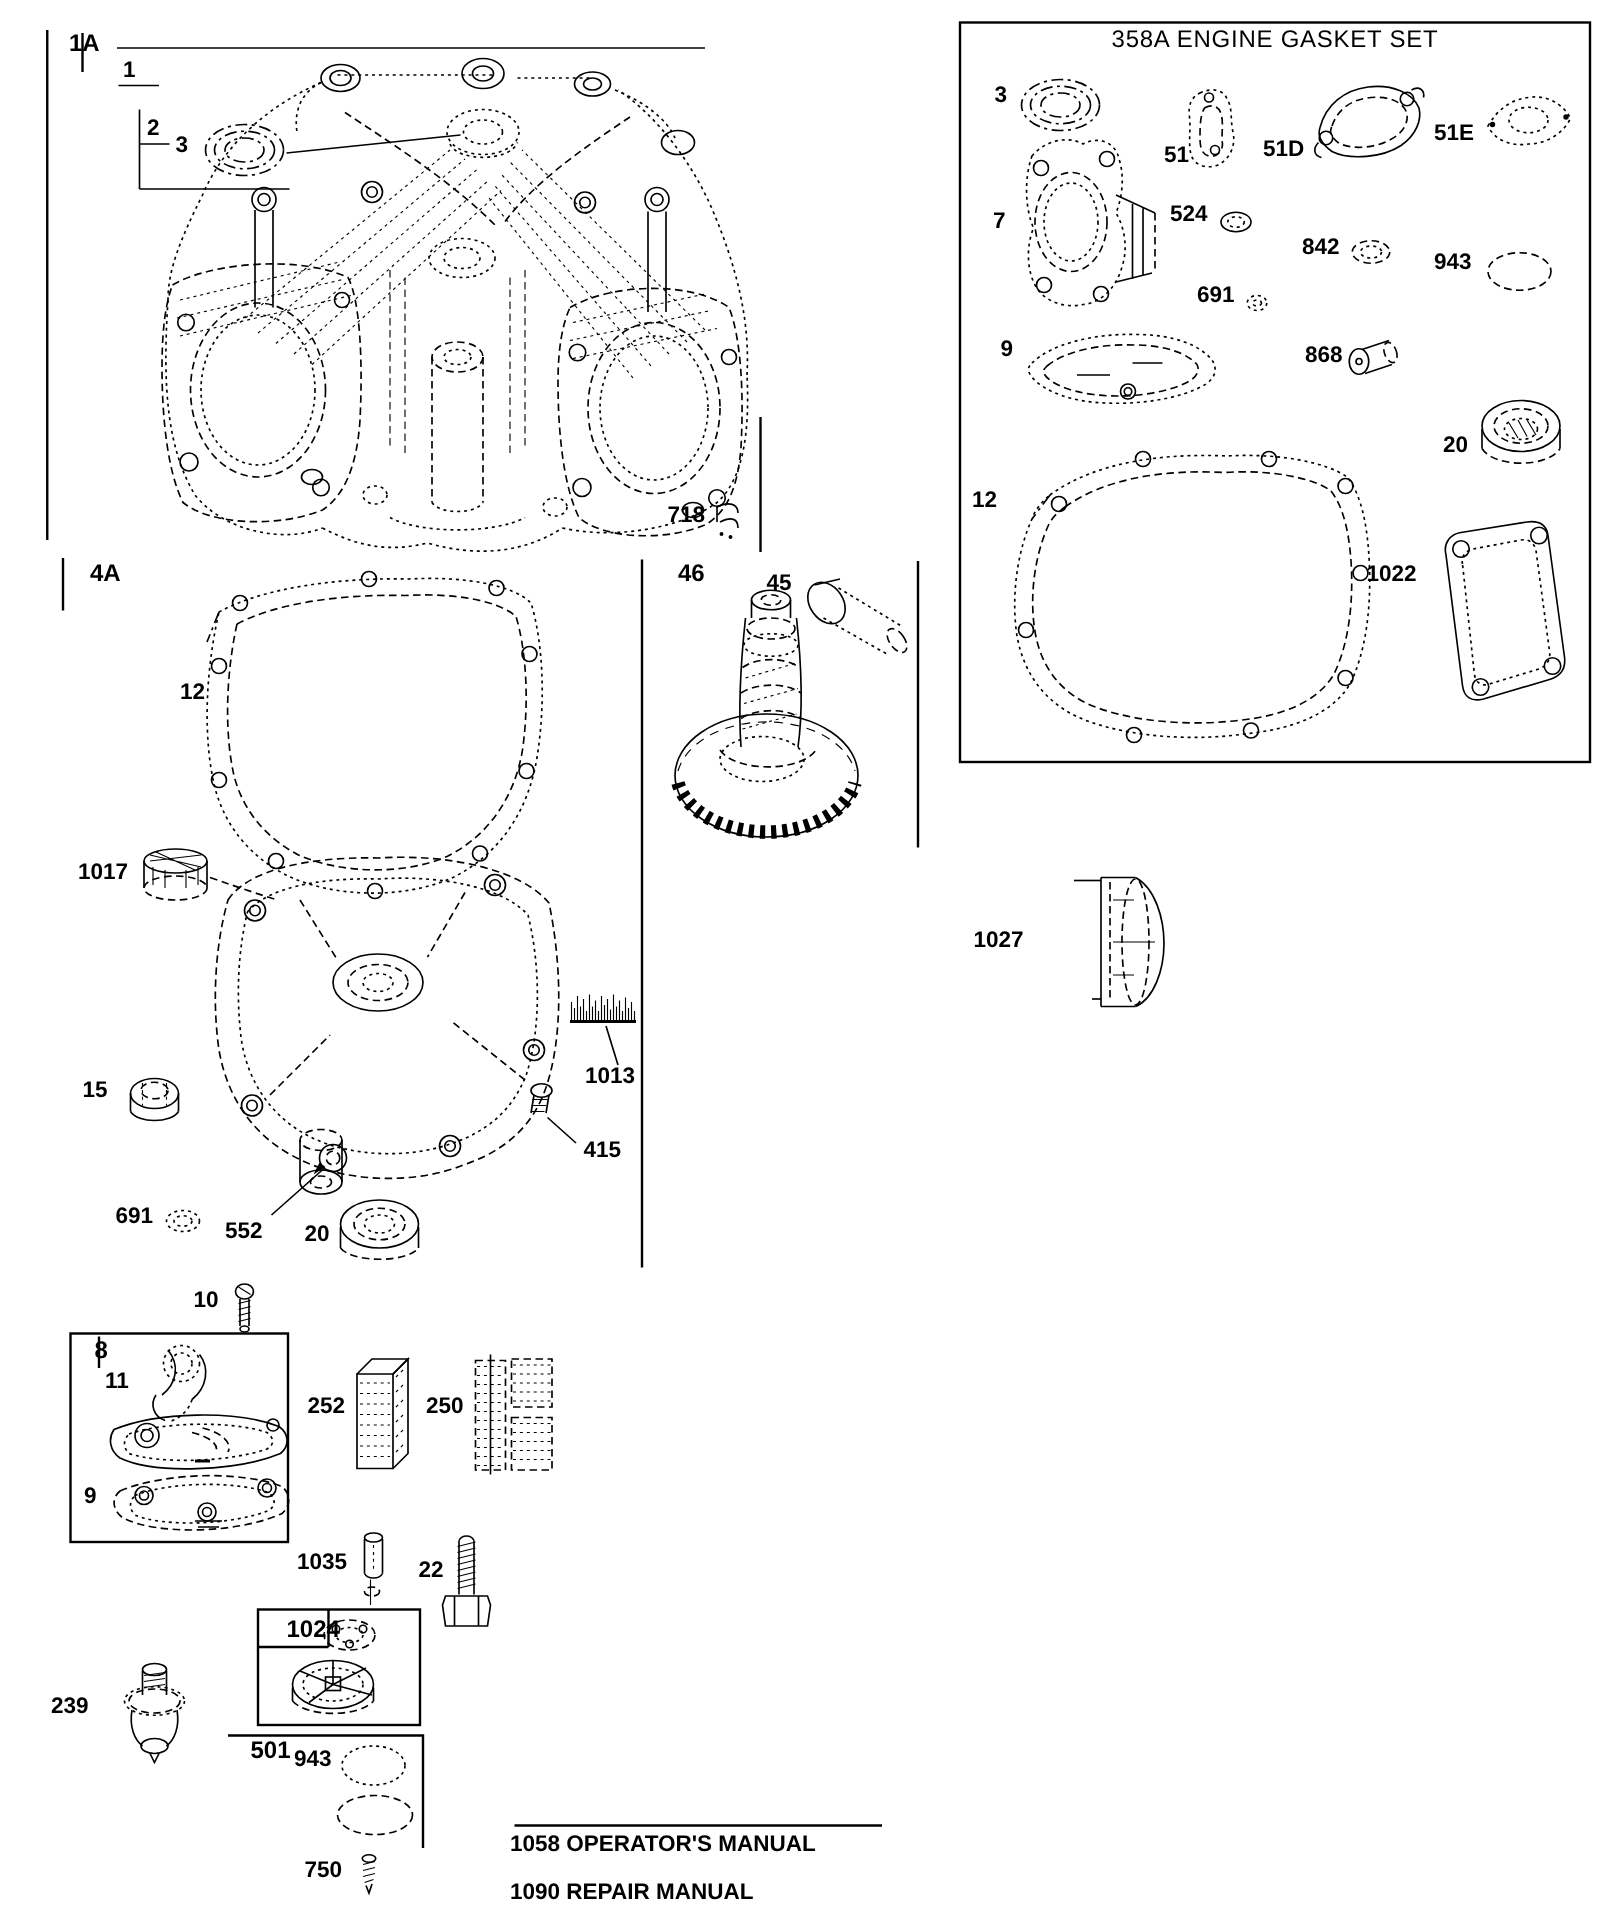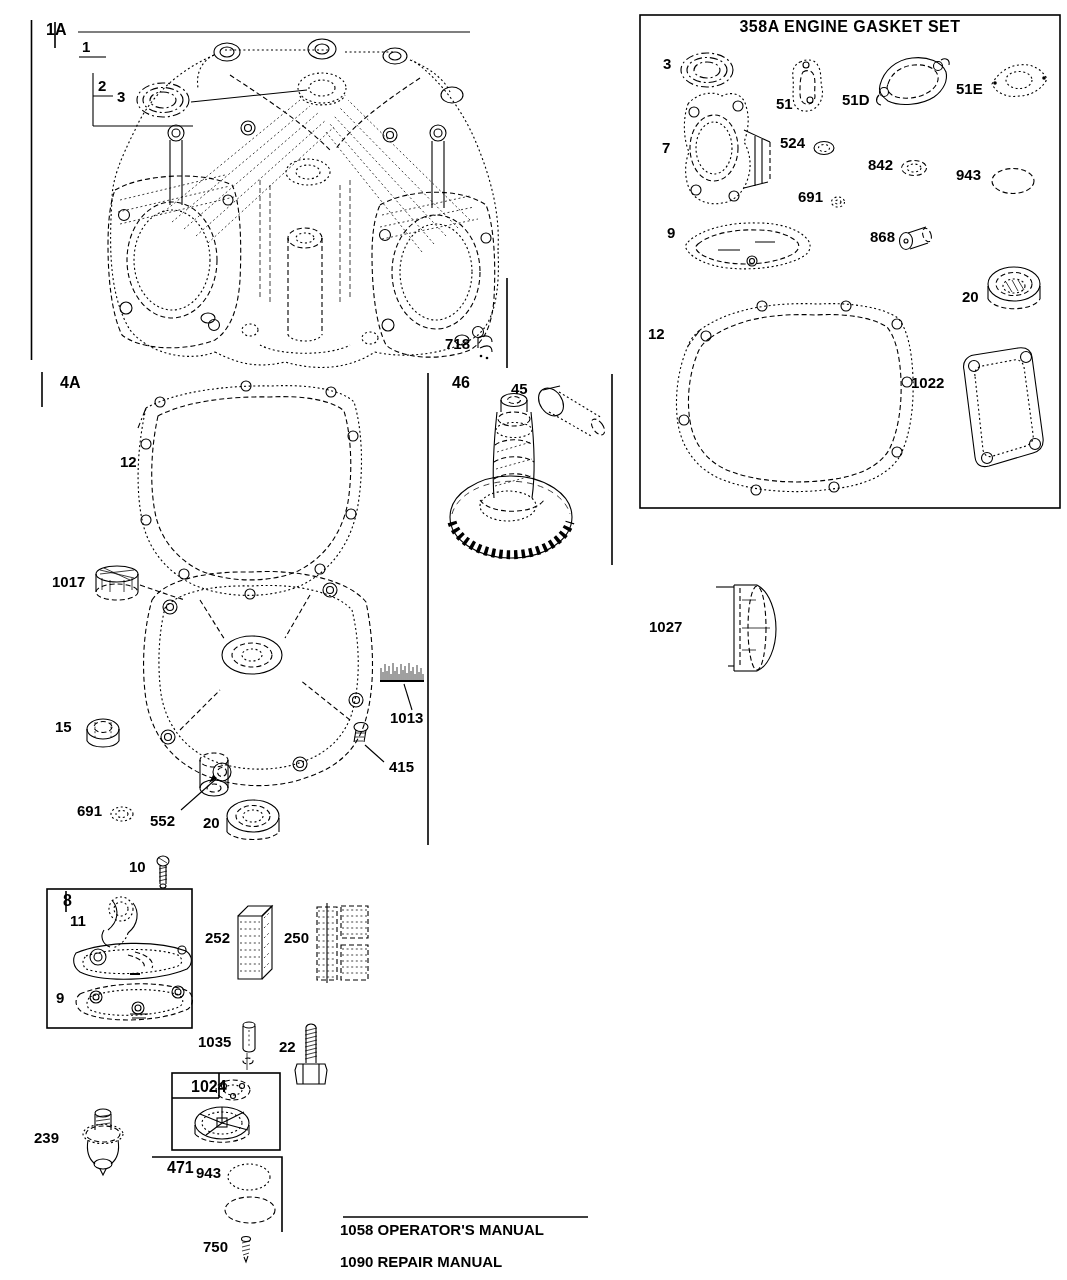--- a/index.html
+++ b/index.html
@@ -7,21 +7,21 @@
           font-family:"Liberation Sans",sans-serif;}
   .wm{position:absolute;left:264px;top:579px;z-index:0;
       font-family:"Liberation Serif",serif;font-weight:700;font-size:112px;line-height:1;
       letter-spacing:-4px;color:#c8c8c8;white-space:nowrap;}
   .wm sup{font-size:19px;letter-spacing:0;vertical-align:78px;margin-left:2px;}
   svg.art{position:absolute;left:0;top:0;z-index:1;}
   .lbl{position:absolute;z-index:2;font-size:15px;line-height:1.1;font-weight:600;color:#000;
        white-space:nowrap;}
   .lbl.big{font-size:16px;margin-left:12px;}
   .boxtitle{position:absolute;z-index:2;left:640px;top:18px;width:420px;text-align:center;
-       font-size:16px;font-weight:700;letter-spacing:.5px;color:#000;}
+       font-size:16px;font-weight:400;letter-spacing:.5px;color:#000;}
   .footer-line{position:absolute;z-index:2;left:340px;width:252px;text-align:left;
        font-size:15px;font-weight:600;color:#000;}
   
   .s{stroke:#000;fill:none;stroke-width:1.1;}
   .s2{stroke:#000;fill:none;stroke-width:1.6;}
   .th{stroke:#000;fill:none;stroke-width:.75;}
   .d1{stroke-dasharray:5 3;}
   .d2{stroke-dasharray:2 2.6;}
   .d3{stroke-dasharray:8 3 2 3;}
   .fb{fill:#000;stroke:none;}
@@ -490,20 +490,20 @@
   <div class="lbl big" style="left:51px;top:892px">8</div>
   <div class="lbl" style="left:70px;top:913px">11</div>
   <div class="lbl" style="left:56px;top:990px">9</div>
   <div class="lbl" style="left:205px;top:930px">252</div>
   <div class="lbl" style="left:284px;top:930px">250</div>
 
   <div class="lbl" style="left:198px;top:1034px">1035</div>
   <div class="lbl" style="left:279px;top:1039px">22</div>
   <div class="lbl big" style="left:179px;top:1078px">1024</div>
   <div class="lbl" style="left:34px;top:1130px">239</div>
-  <div class="lbl big" style="left:155px;top:1159px">471</div>
+  <div class="lbl big" style="left:155px;top:1159px">501</div>
   <div class="lbl" style="left:196px;top:1165px">943</div>
   <div class="lbl" style="left:203px;top:1239px">750</div>
 
   <div class="footer-line" style="top:1221px">1058 OPERATOR'S MANUAL</div>
   <div class="footer-line" style="top:1253px">1090 REPAIR MANUAL</div>
 
 </div>
 
 </body></html>

